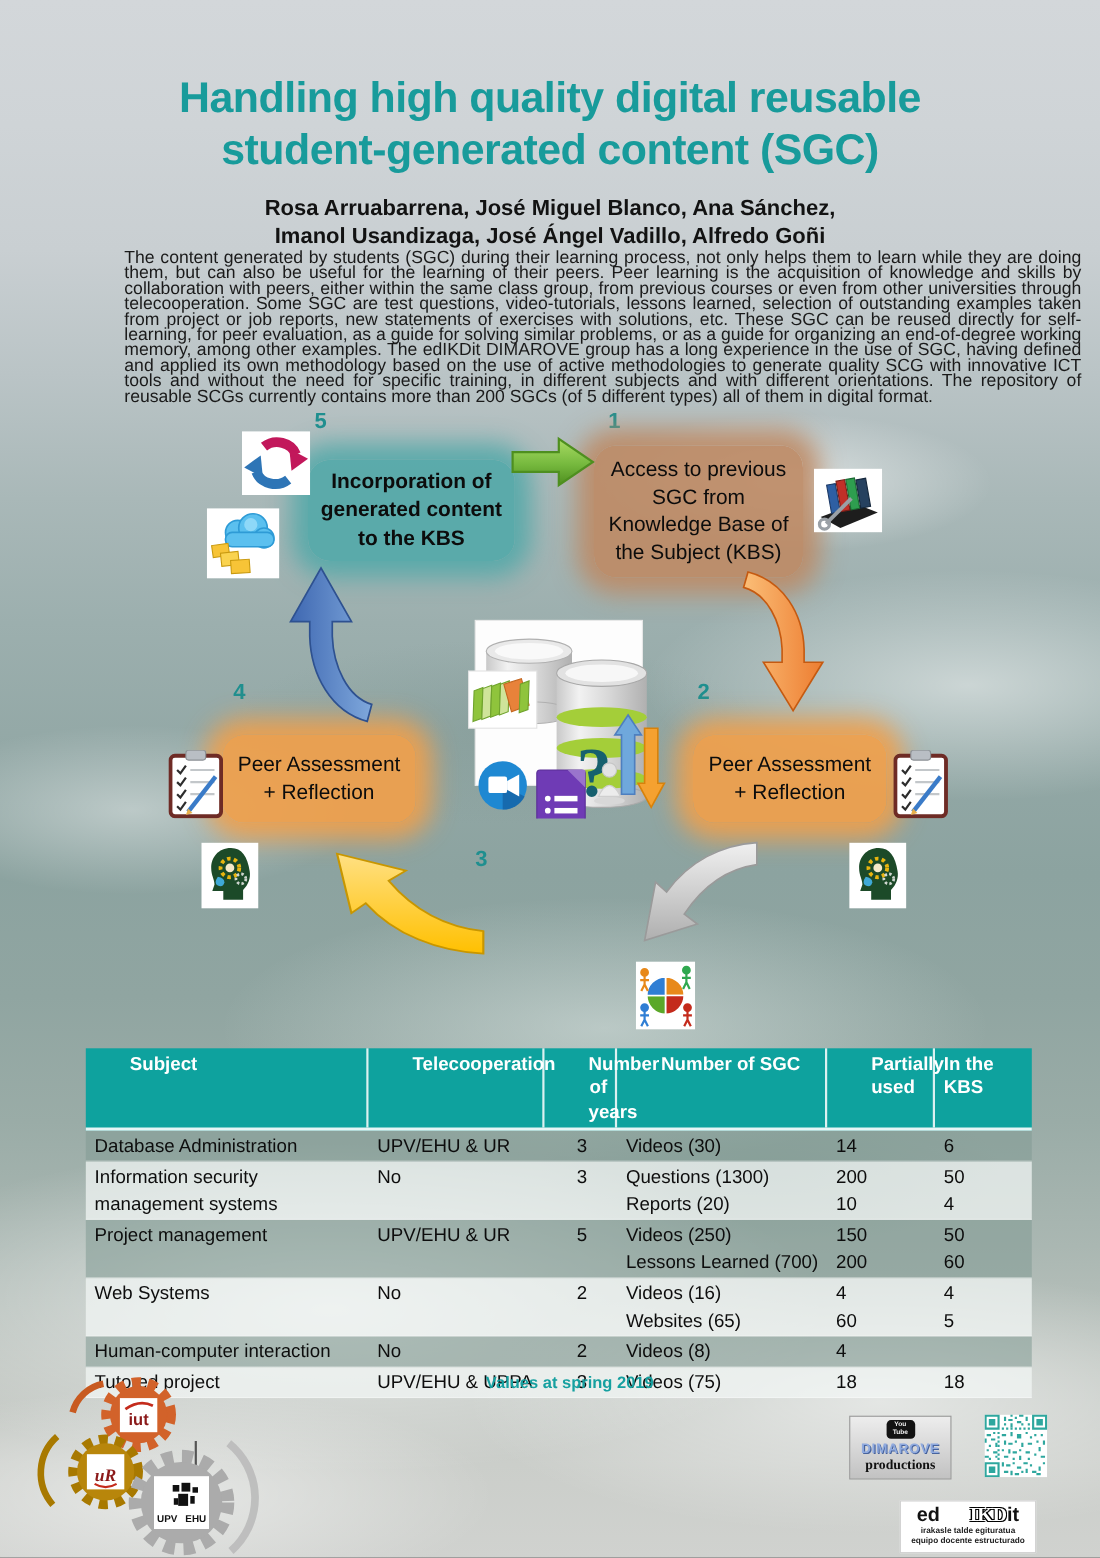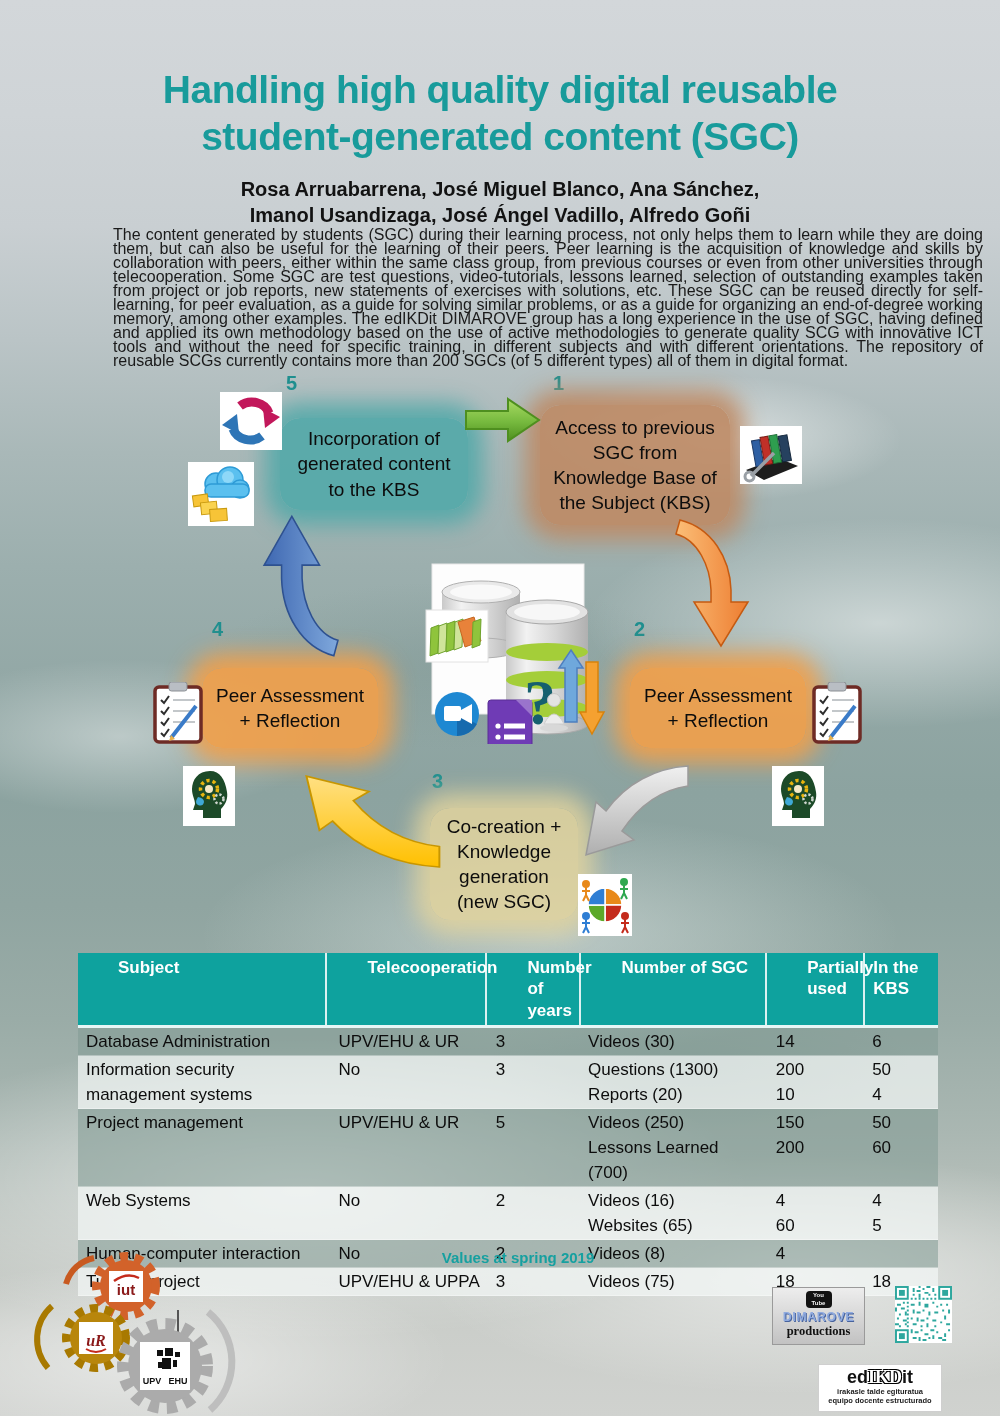--- a/index.html
+++ b/index.html
@@ -33,40 +33,40 @@
   #sgc-table{left:78px;top:953px;width:860px;font-size:17px;color:#0d0d0d;}
   .thead{display:flex;background:#0EA29E;color:#fff;font-weight:bold;line-height:1.25;
     border-bottom:3px solid rgba(255,255,255,.9);}
   .th{padding:4px 6px 4px 8px;box-sizing:border-box;}
   .th:not(:last-child){border-right:2px solid rgba(255,255,255,.85);padding-left:40px;}
   .tr{display:flex;border-bottom:1px solid rgba(255,255,255,.35);}
   .tr.odd{background:rgba(130,155,148,.55);}
   .tr.even{background:rgba(243,247,245,.72);}
   .td{padding:1px 6px 1px 8px;box-sizing:border-box;}
   .cell-line{line-height:25px;min-height:25px;}
-  .c1{width:257px;} .c2{width:160px;} .c3{width:94px;text-align:left;}
+  .c1{width:257px;} .c2{width:160px;} .c3{width:66px;text-align:center;}
   .c4{width:191px;} .c5{width:98px;} .c6{width:75px;}
   .thead .th{min-height:49px;}
   .caption{left:78px;top:1249px;width:880px;text-align:center;font-size:15px;
     font-weight:bold;color:#16A0A0;}
   
   .yt-box{left:772px;top:1287px;width:93px;height:58px;
     background:linear-gradient(180deg,#ededed,#c2c2c2);border:1px solid #9a9a9a;
     box-sizing:border-box;display:flex;flex-direction:column;align-items:center;
     justify-content:flex-start;padding-top:3px;}
   .yt-badge{width:26px;height:17px;background:#121212;border-radius:4px;color:#f2f2f2;
     font-size:6px;line-height:8px;text-align:center;font-weight:bold;}
   .yt-name{font-size:12.5px;font-weight:800;letter-spacing:.5px;color:#8FAADF;
     text-shadow:1px 1px 0 #47639d;margin-top:2px;}
   .yt-sub{font-family:"Liberation Serif",serif;font-size:12.5px;font-weight:bold;color:#111;}
   .ed-box{left:818px;top:1364px;width:124px;height:48px;background:#fff;
     border:1px solid #cfcfcf;box-sizing:border-box;text-align:center;padding-top:3px;}
   .ed-name{font-size:18px;font-weight:800;color:#111;line-height:19px;}
   .ed-outline{font-family:"Liberation Serif",serif;color:#fff;
-    text-shadow:-1px -1px 0 #000,1px -1px 0 #000,-1px 1px 0 #000,1px 1px 0 #000;}
+    text-shadow:-1px -1px 0 #000,1px -1px 0 #000,-1px 1px 0 #000,1px 1px 0 #000;padding-left:27px;}
   .ed-sub{font-size:7.5px;font-weight:bold;color:#222;line-height:9px;}
 </style>
 </head>
 <body>
 
 <div id="poster">
 
   <div class="abs title-line" style="top:66px;">Handling high quality digital reusable</div>
   <div class="abs title-line" style="top:113px;">student-generated content (SGC)</div>
   <div class="abs author-line" style="top:164px;">Rosa Arruabarrena, José Miguel Blanco, Ana Sánchez,</div>
@@ -82,31 +82,25 @@
   <div class="abs step-box" style="left:540px;top:405px;width:190px;height:120px;--c:rgba(190,138,100,.9);">
     <div>Access to previous</div>
     <div>SGC from</div>
     <div>Knowledge Base of</div>
     <div>the Subject (KBS)</div>
   </div>
   <div class="abs step-box" style="left:630px;top:668px;width:176px;height:80px;--c:rgba(240,160,75,.92);">
     <div>Peer Assessment</div>
     <div>+ Reflection</div>
   </div>
-  <div class="abs step-box" style="left:430px;top:808px;width:148px;height:112px;--c:rgba(226,212,158,.85);">
-    <div>Co-creation +</div>
-    <div>Knowledge</div>
-    <div>generation</div>
-    <div>(new SGC)</div>
-  </div>
   <div class="abs step-box" style="left:202px;top:668px;width:176px;height:80px;--c:rgba(240,160,75,.92);">
     <div>Peer Assessment</div>
     <div>+ Reflection</div>
   </div>
-  <div class="abs step-box" style="left:280px;top:418px;width:188px;height:92px;--c:rgba(82,168,168,.9);">
+  <div class="abs step-box" style="left:280px;top:418px;width:188px;height:92px;font-weight:bold;--c:rgba(82,168,168,.9);">
     <div>Incorporation of</div>
     <div>generated content</div>
     <div>to the KBS</div>
   </div>
 
   <svg class="abs" style="left:464px;top:396px;" width="78" height="48" viewBox="0 0 78 48">
     <defs>
         <linearGradient id="gG" x1="0" y1="0" x2="0" y2="1">
       <stop offset="0" stop-color="#A9DB63"></stop>
           <stop offset=".55" stop-color="#76B93E"></stop>

